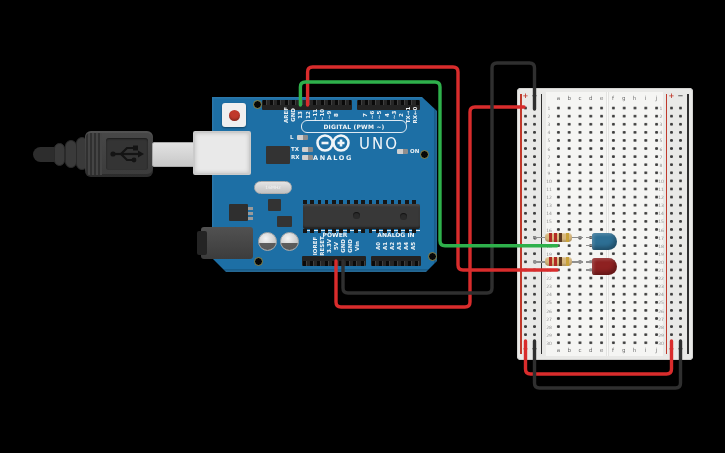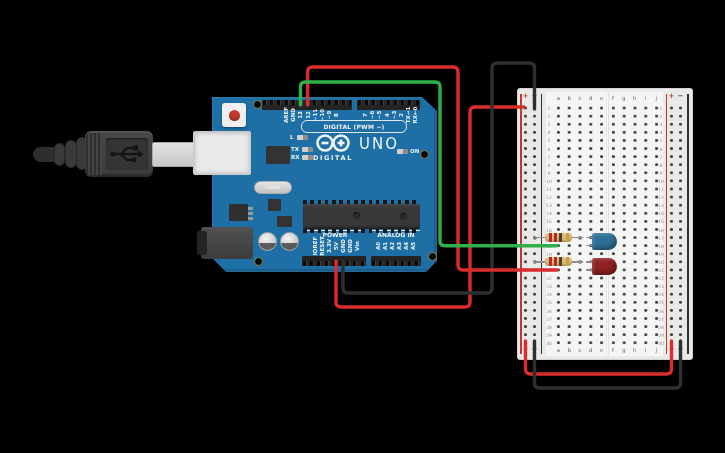--- a/index.html
+++ b/index.html
@@ -177,21 +177,21 @@
   <div class="logo-wrap">
     <svg width="42" height="24">
       <g stroke="#f0f5f8" stroke-width="2.6" fill="none">
         <circle cx="12" cy="11" r="7.5"></circle>
         <circle cx="28" cy="11" r="7.5"></circle>
         <path d="M8.5 11 H15.5"></path>
         <path d="M24.5 11 H31.5 M28 7.5 V14.5"></path>
       </g>
     </svg>
   </div>
-  <div class="arduino-txt">DIGITAL</div>
+  <div class="arduino-txt">ANALOG</div>
   <div class="uno-txt">UNO</div>
 
   <div class="bb"></div>
   <div class="bb-panel"></div>
   <div class="bb-groove"></div>
   <div class="rail-line rl-red" style="left:520px"></div>
   <div class="rail-line rl-blk" style="left:540.5px"></div>
   <div class="rail-line rl-red" style="left:665.5px"></div>
   <div class="rail-line rl-blk" style="left:687px"></div>
   <div class="dots dots-rail" style="left:521px"></div>

